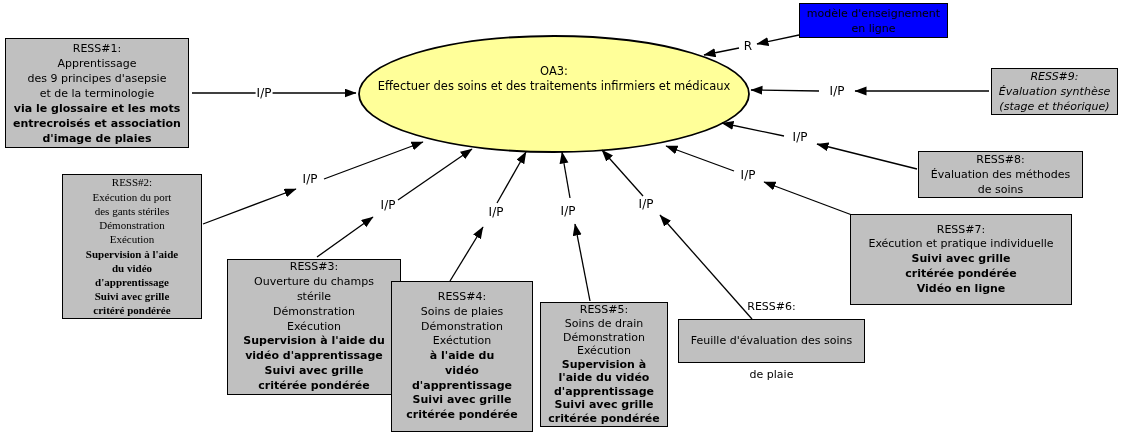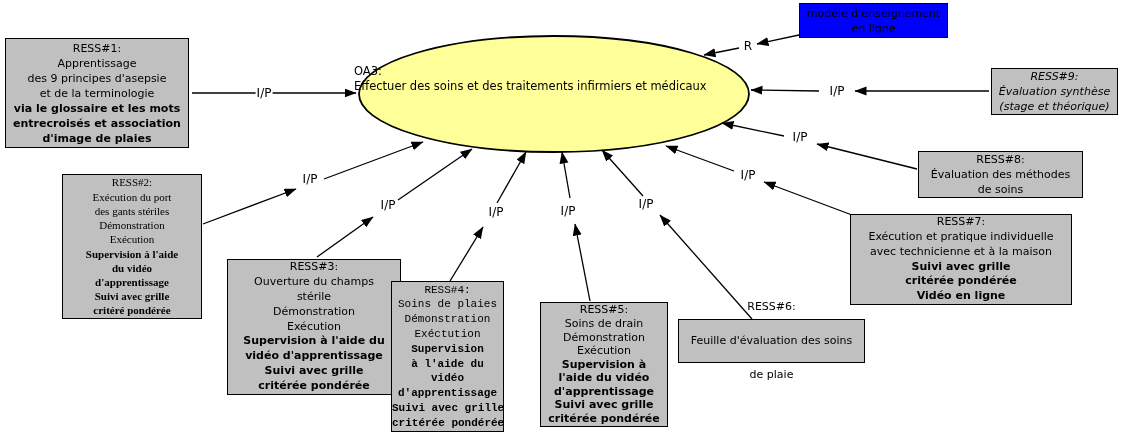--- a/index.html
+++ b/index.html
@@ -7,29 +7,29 @@
        font-family:"DejaVu Sans","Liberation Sans",sans-serif;color:#000;}
   .stage{position:absolute;left:0;top:0;width:1121px;height:438px;}
   svg.layer{position:absolute;left:0;top:0;z-index:0;}
   .node{position:absolute;box-sizing:border-box;border:1.5px solid #000;
         display:flex;flex-direction:column;justify-content:center;
         text-align:center;z-index:1;font-size:11px;line-height:14.6px;
         white-space:nowrap;overflow:visible;}
   .node .b{font-weight:bold;}
   .ress{background:#c0c0c0;}
   .model{background:#0000ff;color:#000;line-height:15px;}
-  .central-text{position:absolute;z-index:1;font-size:11.5px;
+  .central-text{position:absolute;z-index:1;text-align:center;font-size:11.5px;
         line-height:15px;background:transparent;border:none;}
   .link-label{position:absolute;z-index:2;transform:translate(-50%,-50%);
         font-size:12px;background:#ffffff;padding:0 1px;line-height:13px;}
   
   #ress1{left:5px;top:38px;width:184px;height:110px;line-height:15px;}
   #ress2{left:62px;top:174px;width:140px;height:145px;line-height:14.2px;font-family:Liberation Serif, serif;}
   #ress3{left:227px;top:259px;width:174px;height:136px;line-height:14.8px;}
-  #ress4{left:391px;top:281px;width:113px;height:151px;line-height:14.8px;font-family:Liberation Mono, monospace;}
+  #ress4{left:391px;top:281px;width:142px;height:151px;line-height:14.8px;}
   #ress5{left:540px;top:302px;width:128px;height:125px;line-height:13.6px;}
   #ress6{left:678px;top:319px;width:187px;height:44px;line-height:14px;gap:20px;}
   #ress7{left:850px;top:214px;width:222px;height:91px;line-height:14.8px;}
   #ress8{left:918px;top:151px;width:165px;height:47px;line-height:15px;}
   #ress9{left:991px;top:68px;width:127px;height:47px;line-height:15px;font-style:italic;}
   #model{left:799px;top:3px;width:149px;height:35px;}
   #central-label{left:354px;top:64px;width:400px;}
 </style>
 </head>
 <body>
@@ -118,21 +118,20 @@
       <div class="b">Supervision à l'aide du</div>
       <div class="b">vidéo d'apprentissage</div>
       <div class="b">Suivi avec grille</div>
       <div class="b">critérée pondérée</div>
     </div>
   <div class="node ress" id="ress4">
       <div>RESS#4:</div>
       <div>Soins de plaies</div>
       <div>Démonstration</div>
       <div>Exéctution</div>
-      <div class="b">Supervision</div>
       <div class="b">à l'aide du</div>
       <div class="b">vidéo</div>
       <div class="b">d'apprentissage</div>
       <div class="b">Suivi avec grille</div>
       <div class="b">critérée pondérée</div>
     </div>
   <div class="node ress" id="ress5">
       <div>RESS#5:</div>
       <div>Soins de drain</div>
       <div>Démonstration</div>
@@ -144,21 +143,20 @@
       <div class="b">critérée pondérée</div>
     </div>
   <div class="node ress" id="ress6">
       <div>RESS#6:</div>
       <div>Feuille d'évaluation des soins</div>
       <div>de plaie</div>
     </div>
   <div class="node ress" id="ress7">
       <div>RESS#7:</div>
       <div>Exécution et pratique individuelle</div>
-      <div>avec technicienne et à la maison</div>
       <div class="b">Suivi avec grille</div>
       <div class="b">critérée pondérée</div>
       <div class="b">Vidéo en ligne</div>
     </div>
   <div class="node ress" id="ress8">
       <div>RESS#8:</div>
       <div>Évaluation des méthodes</div>
       <div>de soins</div>
     </div>
   <div class="node ress" id="ress9">

